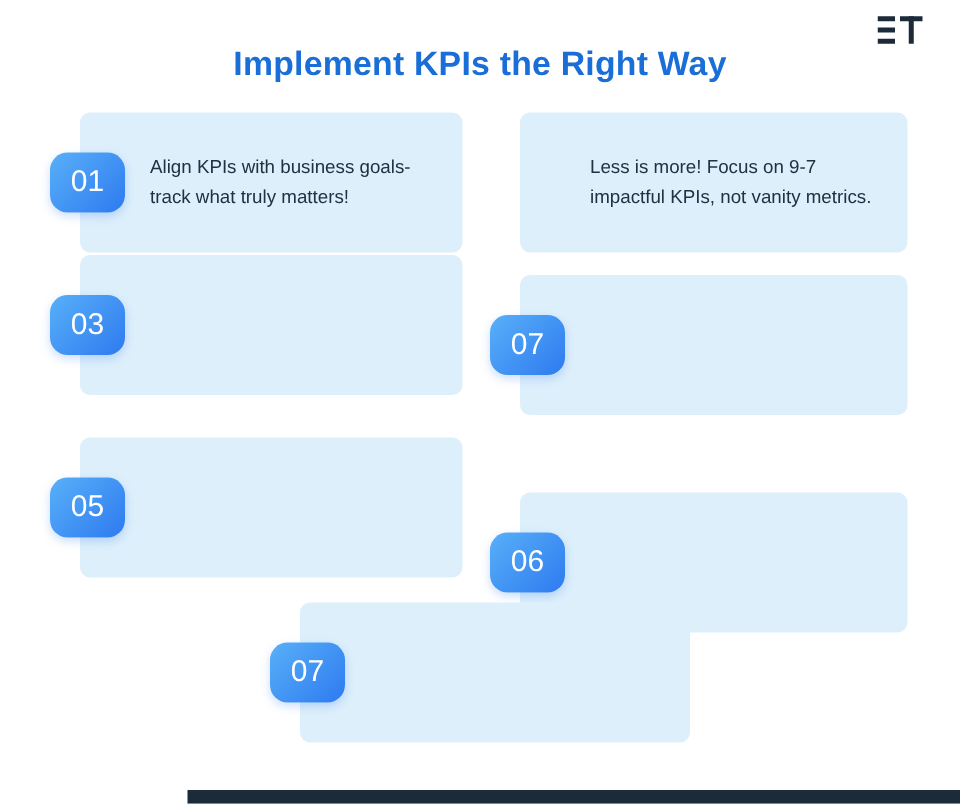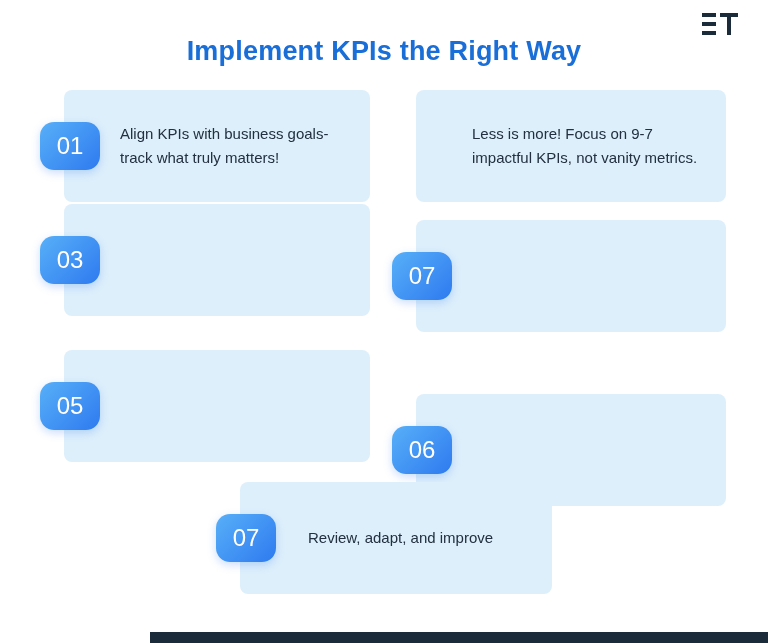--- a/index.html
+++ b/index.html
@@ -115,18 +115,17 @@
   <div class="card card-5">
     <div class="badge">05</div>
   </div>
 
   <div class="card card-6">
     <div class="badge">06</div>
   </div>
 
   <div class="card card-7">
     <div class="badge">07</div>
-    <div class="card-text">Review, adapt, and improve</div>
   </div>
 
   <div class="footer-bar"></div>
 
 </div>
 
 </body></html>

